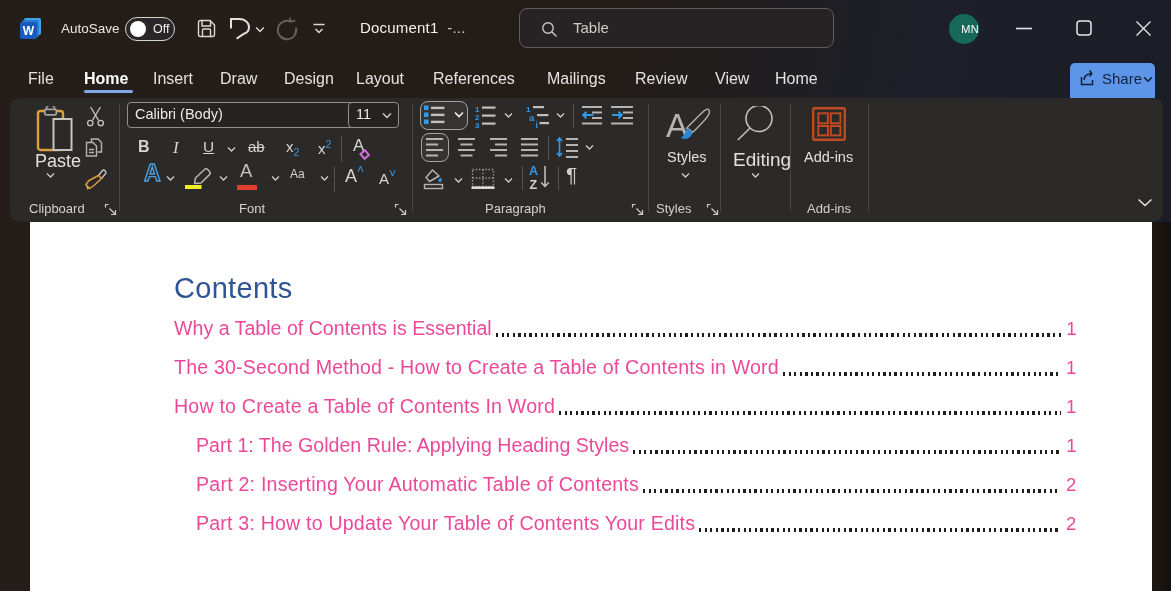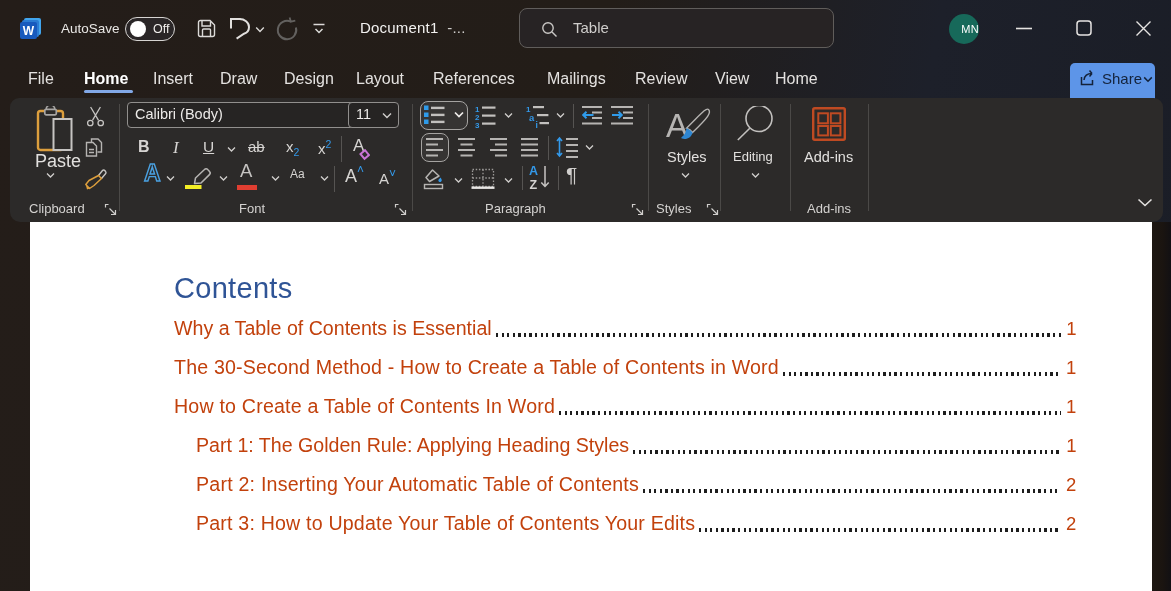--- a/index.html
+++ b/index.html
@@ -30,21 +30,21 @@
 .glabel{position:absolute;top:103px;font-size:13px;color:#d4d2d0;white-space:nowrap}
 .launch{position:absolute;top:105px;width:13px;height:13px}
 .chev{position:absolute}
 .rtxt{position:absolute;color:#e2e0de;font-size:14px;white-space:nowrap}
 .rbt{position:absolute;color:#d6d4d2;line-height:1}
 .selbox{position:absolute;border:1.3px solid #a5a3a1;border-radius:8px;background:#363433}
 .combo{position:absolute;border:1px solid #918f8d;border-radius:4px;background:#262423;color:#eceae8;font-size:14.5px}
 
 #page{left:30px;top:222px;width:1122px;height:428px;background:#fff}
 #contents{position:absolute;left:144px;top:50px;font-size:29px;color:#2f5496;letter-spacing:0.3px}
-.toc{position:absolute;display:flex;align-items:baseline;right:75.5px;color:#c2410c;font-size:19.6px}
+.toc{position:absolute;display:flex;align-items:baseline;right:75.5px;color:#ec4899;font-size:19.6px}
 .toc .lead{flex:1;height:4px;margin:0 5px 0 4px;align-self:flex-end;margin-bottom:3px;
 background:repeating-linear-gradient(90deg,#1d1d1d 0 2.25px,transparent 2.25px 5.57px)}
 .toc .pg{font-size:18.5px}
 </style></head><body>
 
 <svg id="wlogo" class="abs" viewBox="0 0 21 21">
  <rect x="4" y="0" width="17" height="17" rx="2" fill="#41a5ee"></rect>
  <rect x="2" y="2" width="17" height="17" rx="2" fill="#2b7cd3"></rect>
  <rect x="0" y="4" width="17" height="17" rx="2" fill="#185abd"></rect>
  <text x="8.5" y="16.5" font-size="12" font-weight="bold" fill="#fff" text-anchor="middle">W</text>
@@ -337,21 +337,21 @@
  </svg>
  <div class="rtxt" style="left:657px;top:51px;font-size:14.5px">Styles</div>
  <svg class="chev" style="left:671px;top:74px" width="9" height="7" viewBox="0 0 9 7" fill="none" stroke="#d0cecc" stroke-width="1.3">
       <path d="M1 1.5 L4.5 5 L8 1.5"></path>
     </svg>
 
  <svg class="abs" style="left:726px;top:8px" width="38" height="36" viewBox="0 0 38 36" fill="none" stroke="#c2c0be" stroke-width="1.6">
   <circle cx="23" cy="12.5" r="13"></circle>
       <path d="M13.8 22.2 L1.8 34"></path>
  </svg>
- <div class="rtxt" style="left:723px;top:51px;font-size:13px">Editing</div>
+ <div class="rtxt" style="left:723px;top:51px;font-size:19px">Editing</div>
  <svg class="chev" style="left:741px;top:74px" width="9" height="7" viewBox="0 0 9 7" fill="none" stroke="#d0cecc" stroke-width="1.3">
       <path d="M1 1.5 L4.5 5 L8 1.5"></path>
     </svg>
 
  <svg class="abs" style="left:801px;top:8px" width="36" height="36" viewBox="0 0 36 36" fill="none" stroke="#bf4a22">
   <rect x="2.2" y="2.2" width="31.6" height="31.6" rx="1.5" stroke-width="2.4"></rect>
   <rect x="7.3" y="7.3" width="9.6" height="10" stroke-width="2"></rect>
       <rect x="19.8" y="7.3" width="9.6" height="10" stroke-width="2"></rect>
   <rect x="7.3" y="20" width="9.6" height="9.4" stroke-width="2"></rect>
       <rect x="19.8" y="20" width="9.6" height="9.4" stroke-width="2"></rect>

